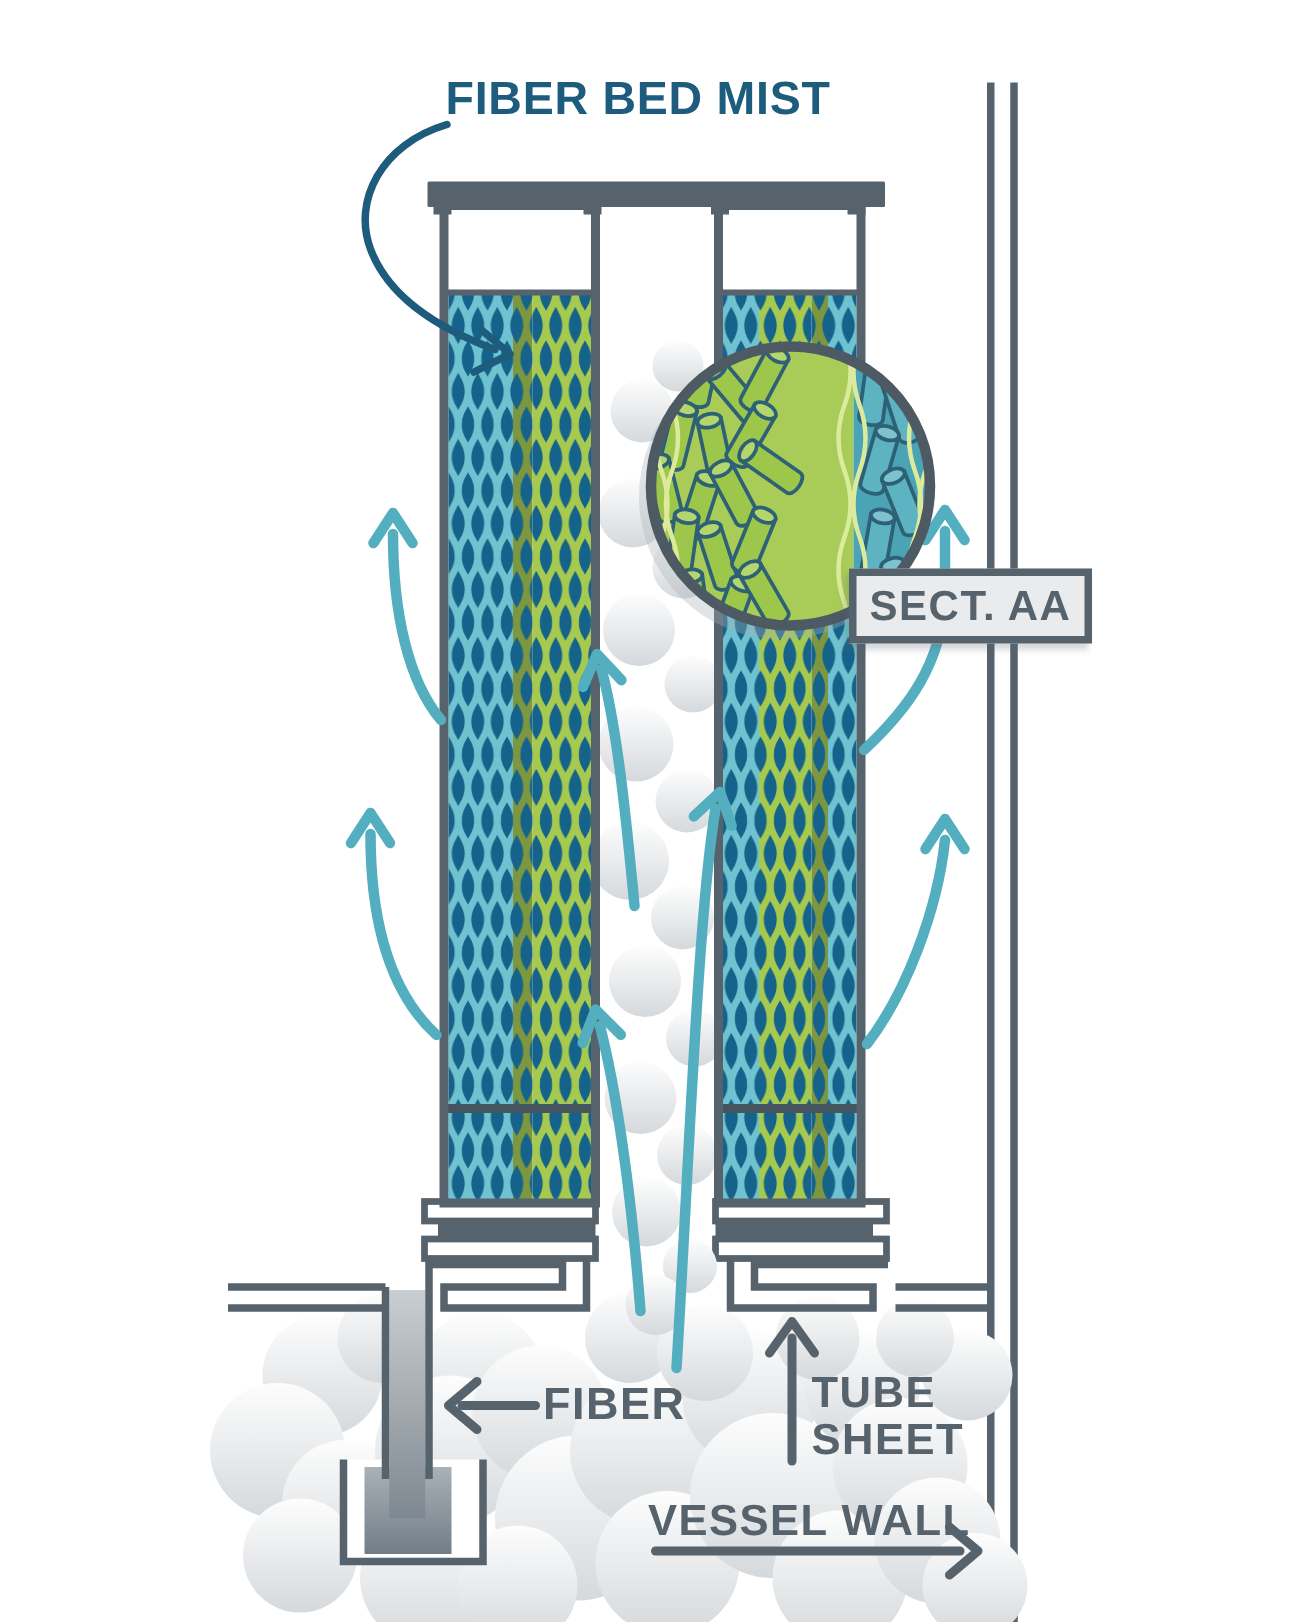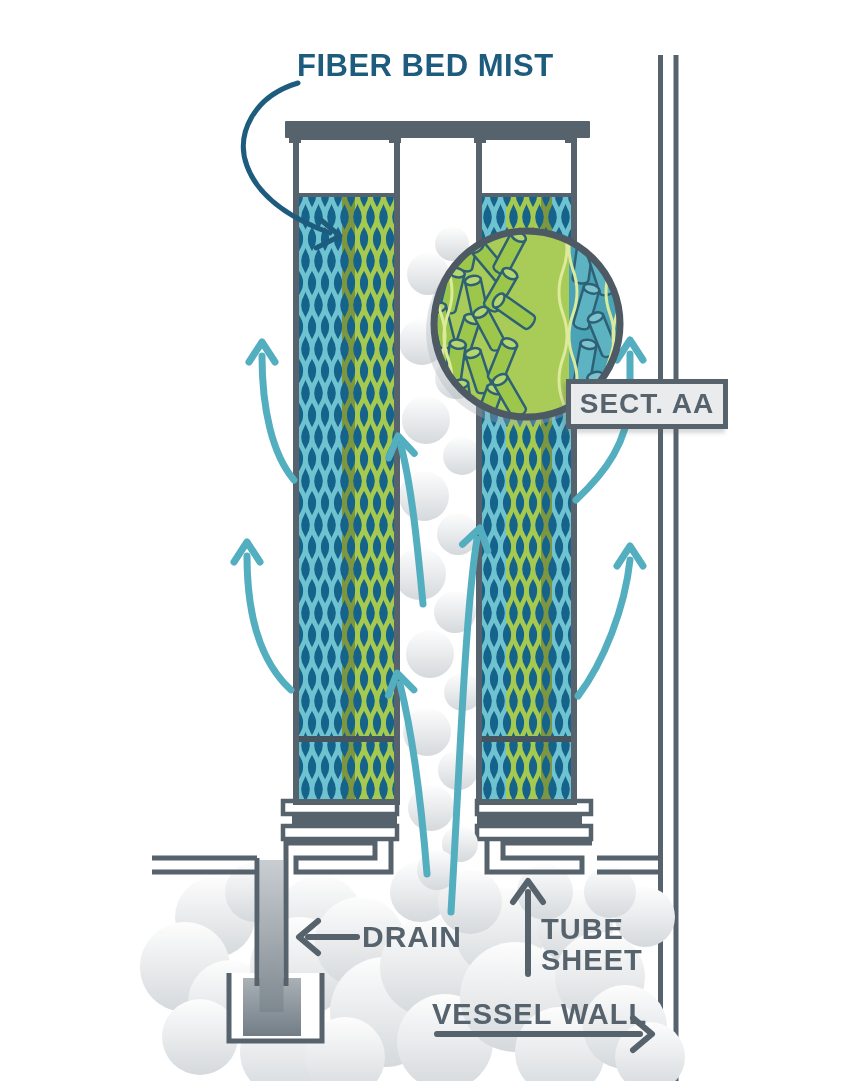--- a/index.html
+++ b/index.html
@@ -257,19 +257,19 @@
 </svg>
 
 <div id="title" class="txt">
   <div>FIBER BED MIST</div>
 </div>
 
 <div id="sect-box" class="txt">
   <span>SECT. AA</span>
 </div>
 
-<div id="drain-label" class="txt">DRAIN</div>
+<div id="drain-label" class="txt">FIBER</div>
 
 <div id="tubesheet-label" class="txt">TUBE SHEET</div>
 
 <div id="vesselwall-label" class="txt">VESSEL WALL</div>
 
 </div>
 
 </body></html>

